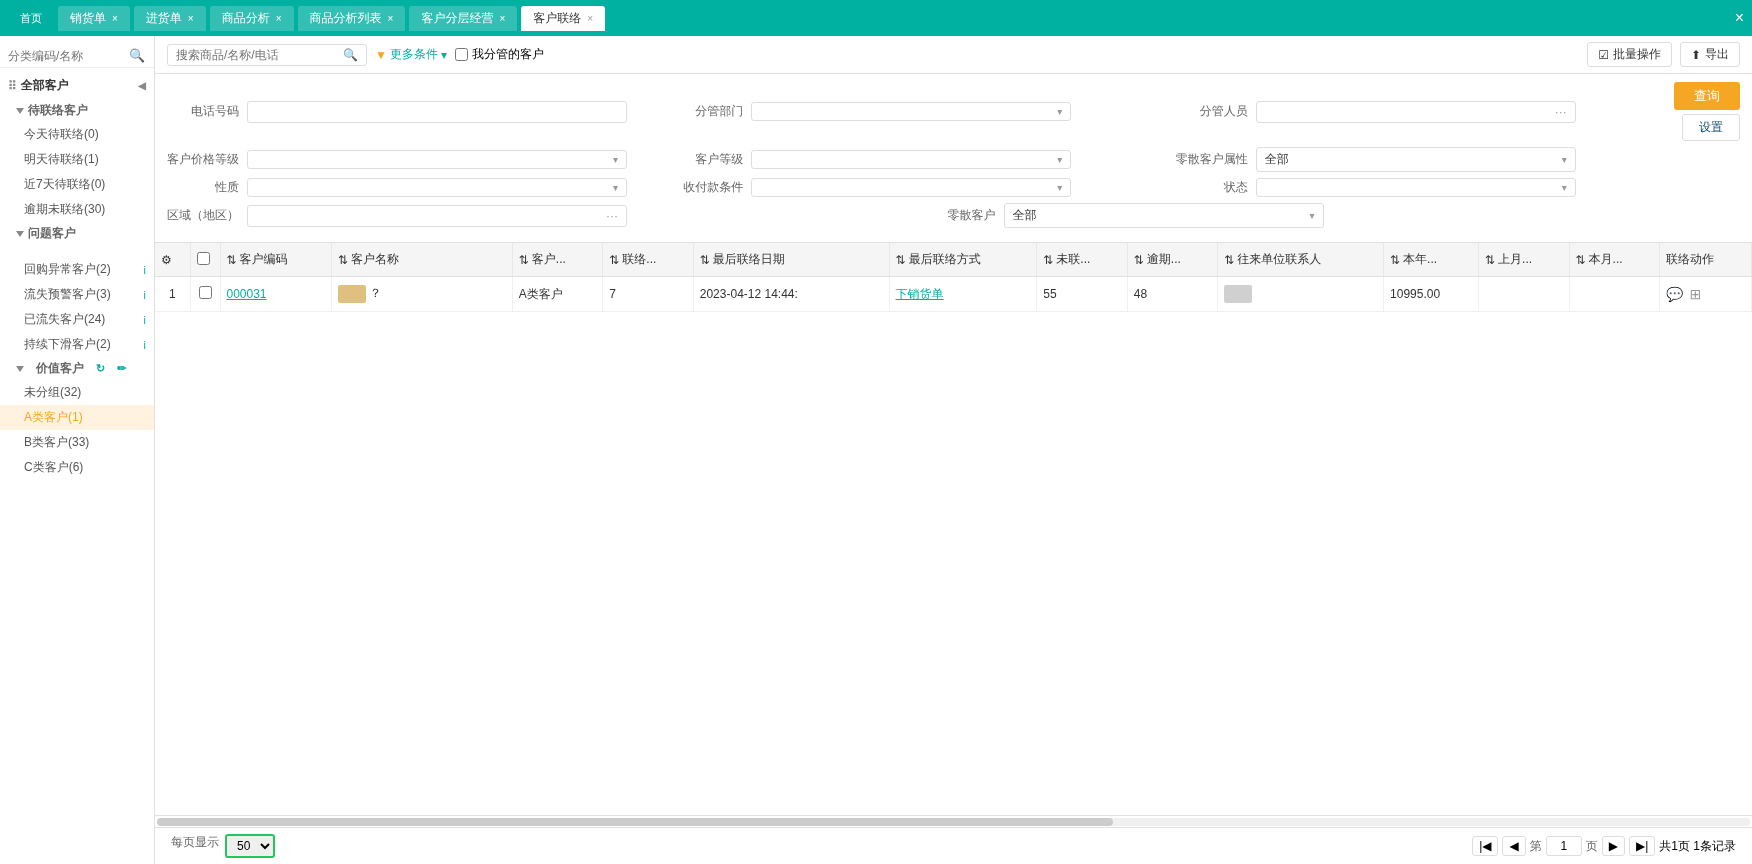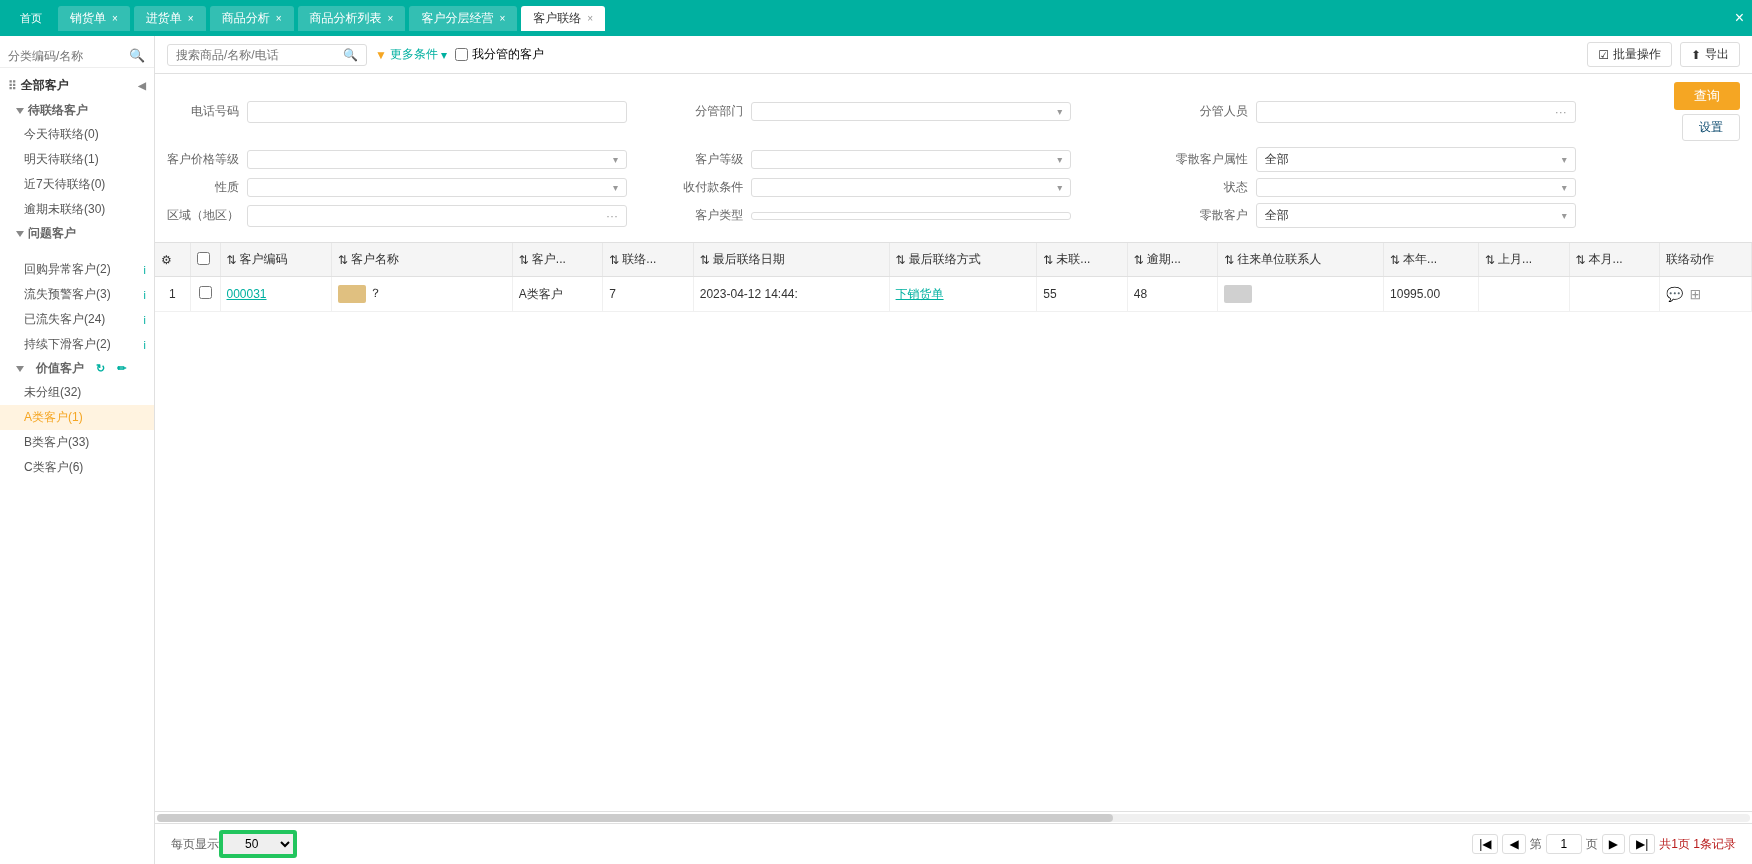--- a/index.html
+++ b/index.html
@@ -65,27 +65,27 @@
     .data-table th .col-header { display: flex; align-items: center; gap: 3px; }
     .data-table td { border-bottom: 1px solid #f0f0f0; border-right: 1px solid #f0f0f0; padding: 8px 6px; color: #333; white-space: nowrap; }
     .link-text { color: #00b0a0; cursor: pointer; text-decoration: underline; }
     .row-num { color: #999; text-align: center; }
     .checkbox-col { text-align: center; width: 30px; }
     .action-icons { display: flex; gap: 6px; align-items: center; }
     .action-icon { color: #999; cursor: pointer; font-size: 14px; }
     
     
     .bottom-bar { background: white; border-top: 1px solid #e0e0e0; padding: 6px 16px; display: flex; align-items: center; justify-content: space-between; }
-    .page-size { display: flex; align-items: center; gap: 0; color: #666; }
-    .page-size select { border: 4px solid #22c55e; border-radius: 3px; padding: 2px 18px; }
+    .page-size { display: flex; gap: 6px; color: #666; }
+    .page-size select { border: 2px solid #22c55e; border-radius: 3px; padding: 2px 6px; }
     .pagination { display: flex; align-items: center; gap: 4px; color: #666; }
     .page-btn { border: 1px solid #ddd; border-radius: 3px; padding: 2px 6px; cursor: pointer; background: white; }
     .page-btn:disabled { color: #ccc; cursor: default; }
     .page-input { width: 36px; border: 1px solid #ddd; border-radius: 3px; padding: 2px 4px; text-align: center; }
-    .total-info { color: #b91c1c; }
+    .total-info { color: #000000; }
     
     .scrollbar-area { background: white; height: 12px; border-top: 1px solid #e0e0e0; display: flex; align-items: center; padding: 0 2px; }
     .scrollbar-track { flex: 1; height: 8px; background: #f0f0f0; border-radius: 4px; position: relative; }
     .scrollbar-thumb { position: absolute; left: 0; width: 60%; height: 100%; background: #ccc; border-radius: 4px; }
     .triangle-down { display: inline-block; width: 0; height: 0; border-left: 4px solid transparent; border-right: 4px solid transparent; border-top: 6px solid #888; }
     
     .colored-block { display: inline-block; width: 28px; height: 18px; background: #e0c080; border-radius: 2px; vertical-align: middle; }
     .colored-block2 { display: inline-block; width: 28px; height: 18px; background: #d0d0d0; border-radius: 2px; vertical-align: middle; }
   </style>
 </head>
@@ -285,26 +285,20 @@
 
       <div class="filter-row">
         <div class="filter-item">
           <span class="filter-label">区域（地区）</span>
           <div class="filter-input" style="flex:1;max-width:380px;">
             <span></span>
             <span class="filter-dots">···</span>
           </div>
         </div>
         <div class="filter-item" style="margin-left:20px;">
-          <span class="filter-label">客户类型</span>
-          <div class="filter-input" style="flex:1;max-width:320px;">
-            <span></span>
-          </div>
-        </div>
-        <div class="filter-item" style="margin-left:20px;">
           <span class="filter-label">零散客户</span>
           <div class="filter-input" style="flex:1;max-width:320px;">
             <span>全部</span>
             <span class="arrow">▾</span>
           </div>
         </div>
         <div style="min-width:80px;"></div>
       </div>
     </div>
 

